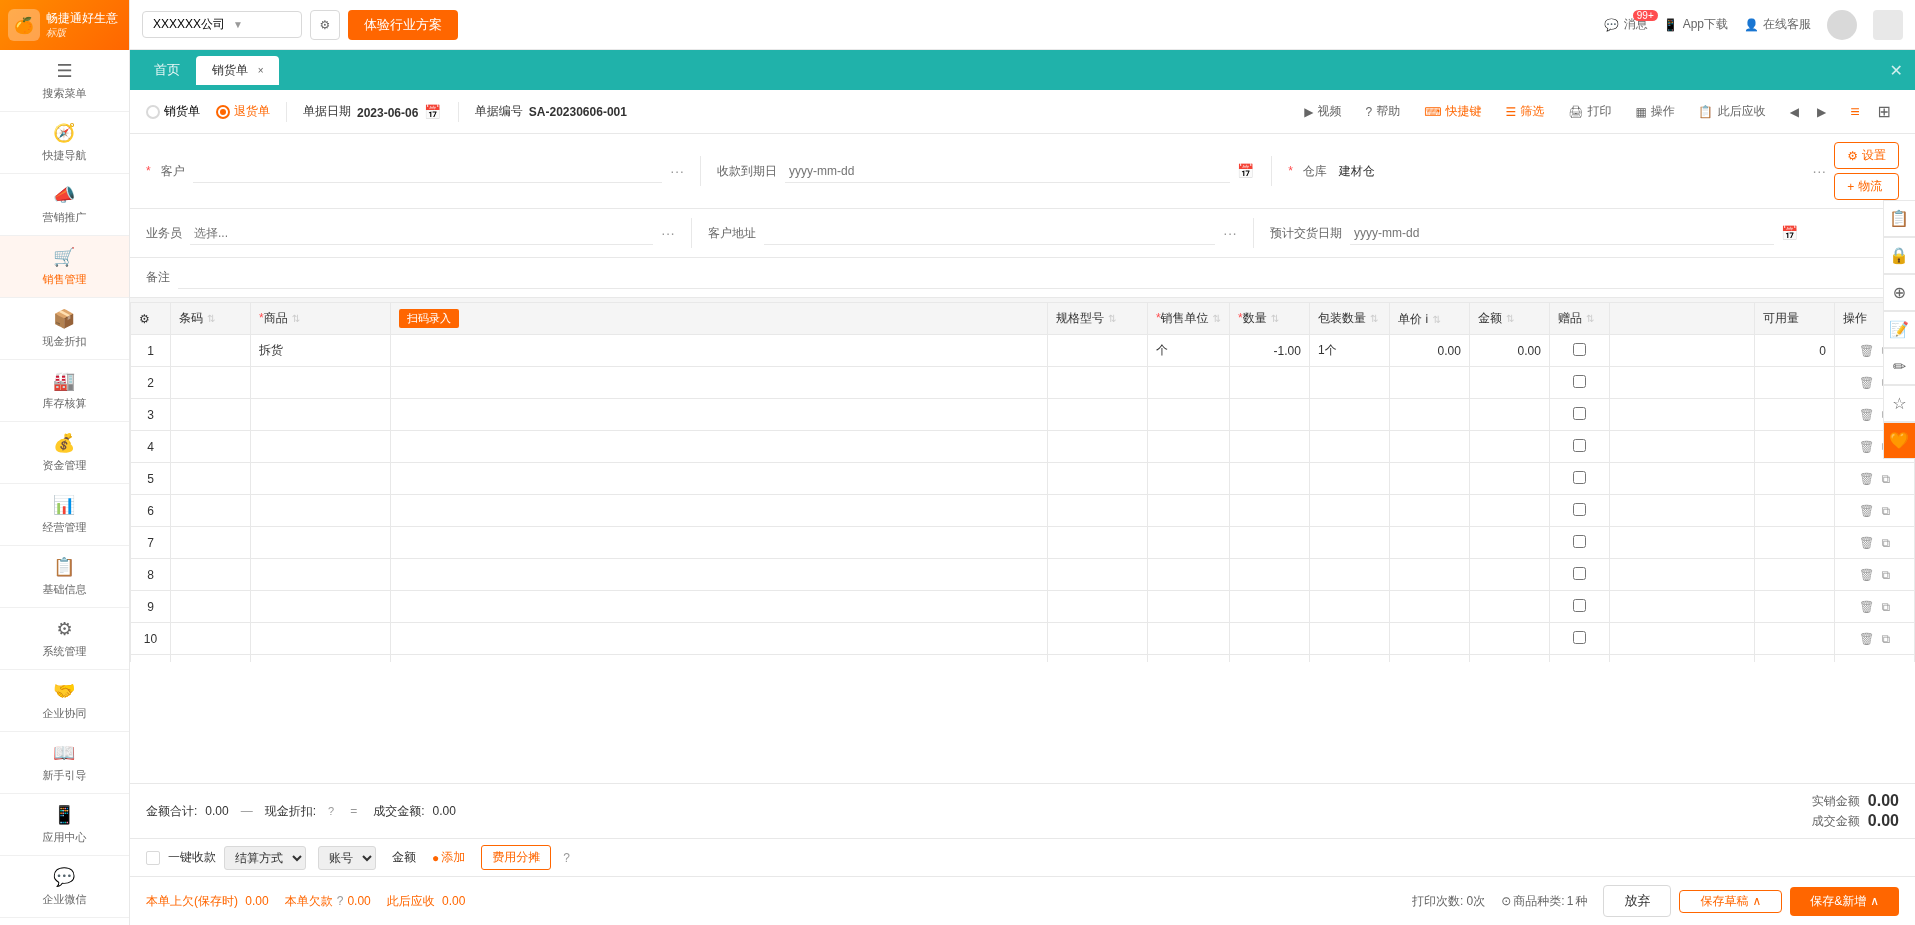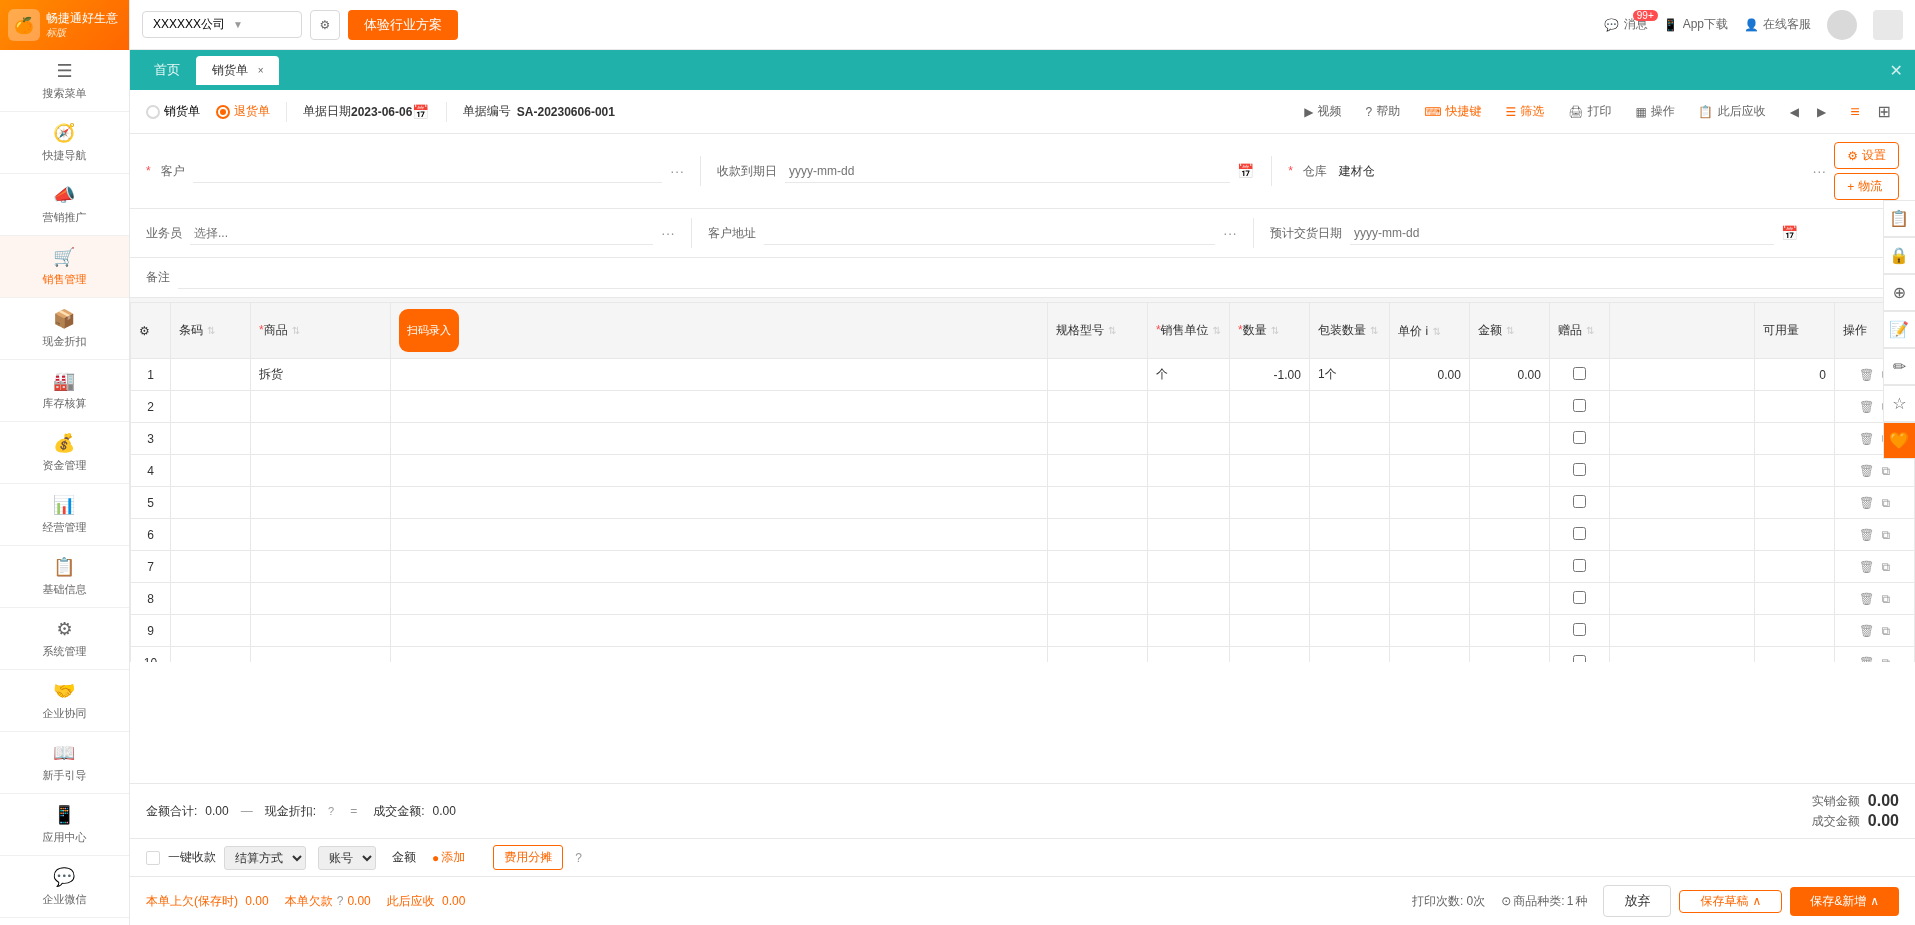--- a/index.html
+++ b/index.html
@@ -38,21 +38,21 @@
     .tab-home { color: rgba(255,255,255,0.9); padding: 6px 12px; font-size: 13px; cursor: pointer; }
 
     
     .doc-toolbar { display: flex; align-items: center; padding: 8px 16px; background: white; border-bottom: 1px solid #e8e8e8; gap: 8px; }
     .radio-group { display: flex; gap: 16px; align-items: center; }
     .radio-item { display: flex; align-items: center; gap: 4px; cursor: pointer; }
     .radio-dot { width: 14px; height: 14px; border-radius: 50%; border: 2px solid #d9d9d9; }
     .radio-dot.checked { border-color: #ff6600; background: white; position: relative; }
     .radio-dot.checked::after { content: ''; width: 6px; height: 6px; background: #ff6600; border-radius: 50%; position: absolute; top: 50%; left: 50%; transform: translate(-50%, -50%); }
     .divider-v { width: 1px; height: 20px; background: #e8e8e8; margin: 0 8px; }
-    .doc-date { display: flex; align-items: center; color: #333; }
+    .doc-date { display: flex; align-items: flex-end; gap: 6px; color: #333; }
     .doc-num { display: flex; align-items: center; gap: 6px; color: #333; }
     .toolbar-actions { margin-left: auto; display: flex; align-items: center; gap: 8px; }
     .toolbar-btn { display: flex; align-items: center; gap: 4px; padding: 4px 8px; cursor: pointer; color: #666; font-size: 12px; }
     .toolbar-btn.active { color: #ff6600; }
 
     
     .fields-row { display: flex; align-items: center; padding: 8px 16px; gap: 0; background: white; }
     .field-group { display: flex; align-items: center; flex: 1; gap: 8px; min-height: 32px; }
     .field-label { color: #666; white-space: nowrap; font-size: 12px; }
     .field-required { color: #ff4d4f; margin-right: 2px; }
@@ -73,21 +73,21 @@
     .col-product { width: 140px; }
     .col-spec { width: 100px; }
     .col-unit { width: 80px; }
     .col-qty { width: 80px; text-align: right; }
     .col-pkg { width: 80px; }
     .col-price { width: 80px; text-align: right; }
     .col-amount { width: 80px; text-align: right; }
     .col-gift { width: 60px; text-align: center; }
     .col-available { width: 80px; text-align: right; }
     .col-ops { width: 80px; text-align: center; }
-    .scan-btn { background: #ff6600; color: white; border: none; border-radius: 9px; padding: 14px 8px; cursor: pointer; font-size: 11px; }
+    .scan-btn { background: #ff6600; color: white; border: none; border-radius: 2px; padding: 2px 8px; cursor: pointer; font-size: 11px; }
     .negative { color: #ff4d4f; }
     .table-wrapper { overflow-y: auto; flex: 1; }
     th .sort-icon { color: #ccc; font-size: 10px; margin-left: 4px; }
     .th-required { color: #ff4d4f; }
 
     
     .footer-summary { background: white; border-top: 1px solid #e8e8e8; padding: 8px 16px; display: flex; align-items: center; gap: 8px; }
     .summary-text { color: #333; }
 
     
@@ -620,21 +620,21 @@
       <option>结算方式</option>
     </select>
     <select class="payment-select" style="margin-left:4px;">
       <option>账号</option>
     </select>
     <span style="margin-left:8px;color:#333;">金额</span>
     <div class="add-btn" style="margin-left:8px;">
       <span>●</span>
       <span>添加</span>
     </div>
-    <button class="expense-btn" style="margin-left:20px;">费用分摊</button>
+    <button class="expense-btn" style="margin-left:8px;">费用分摊</button>
     <span style="margin-left:4px;color:#999;cursor:pointer;">?</span>
   </div>
 
   <div class="bottom-bar">
     <div class="bottom-info">
       <span class="bottom-stat">
         <span>本单上欠(保存时)</span>
         <span style="color:#ff6600;margin-left:4px;">0.00</span>
       </span>
       <span class="bottom-stat" style="display:flex;align-items:center;gap:4px;">

